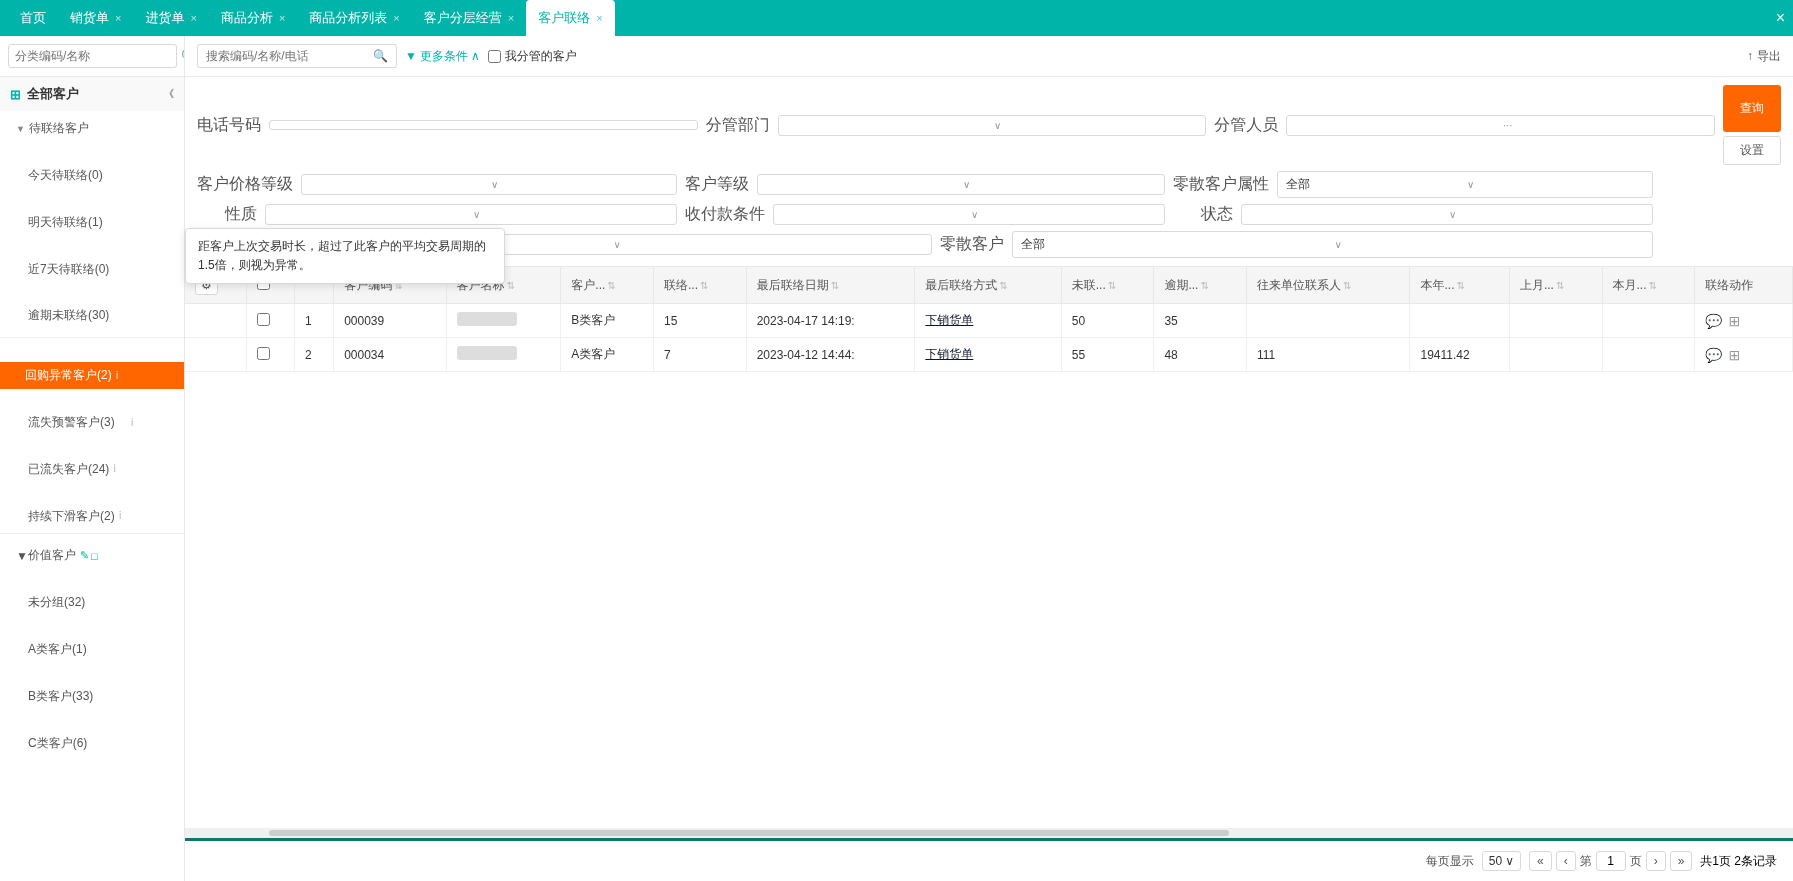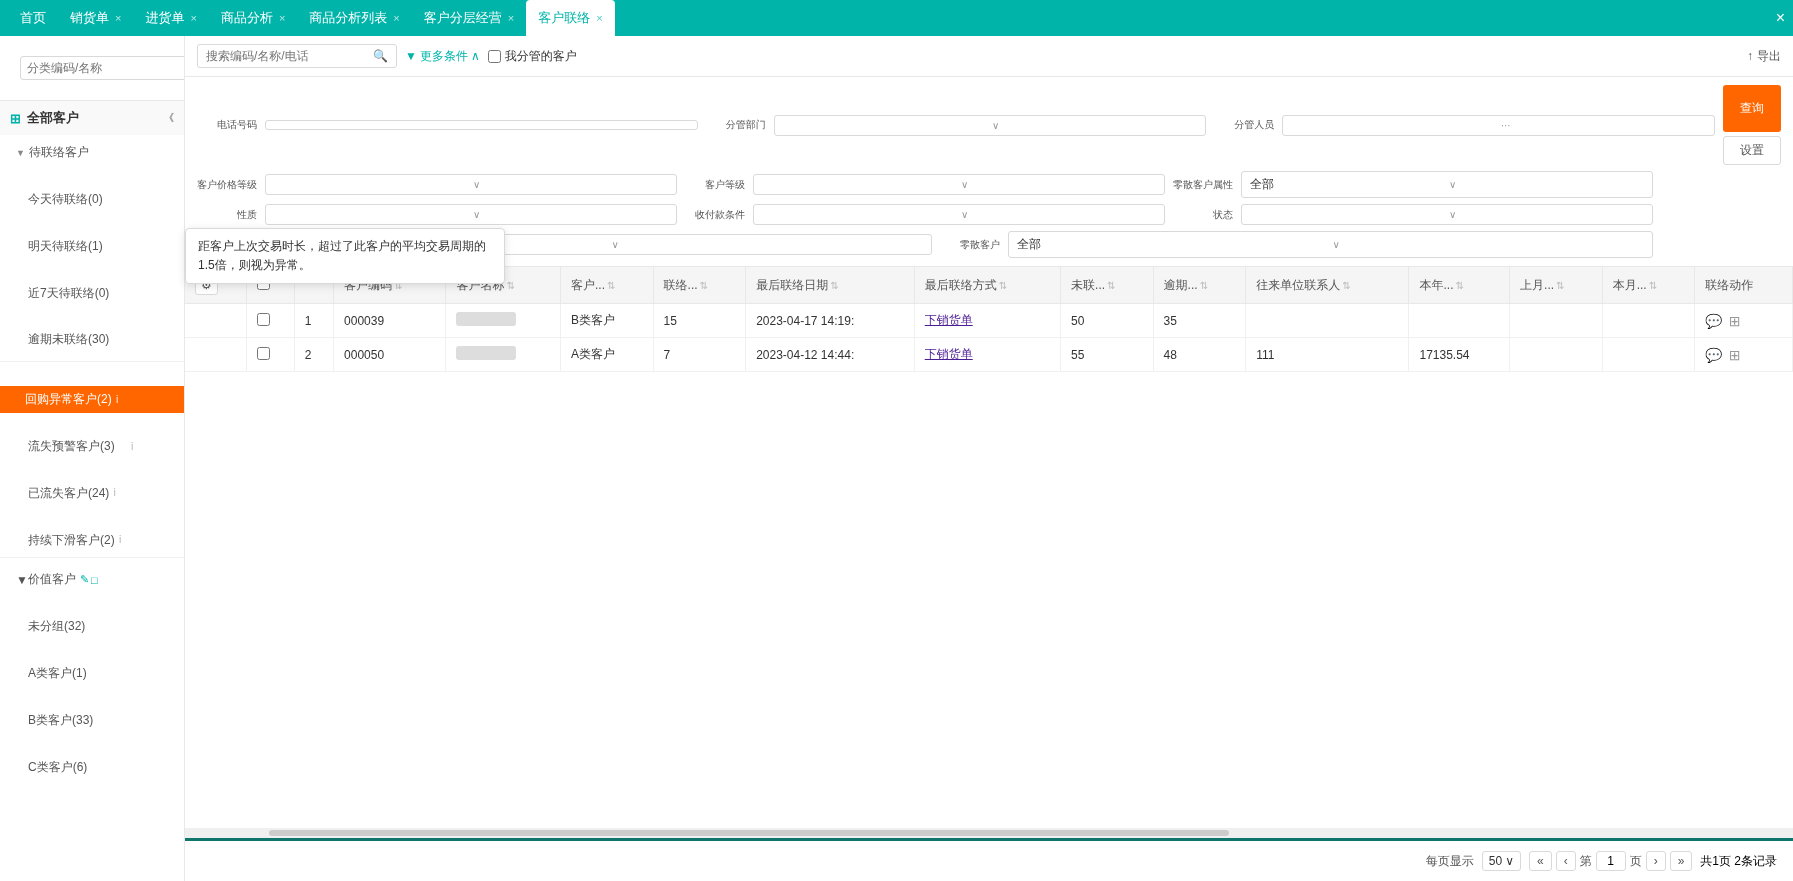--- a/index.html
+++ b/index.html
@@ -33,21 +33,21 @@
       display: flex; height: calc(100vh - 36px);
     }
 
     
     .sidebar {
       width: 185px; background: #fff; border-right: 1px solid #e8e8e8;
       display: flex; flex-direction: column; flex-shrink: 0;
       overflow-y: auto;
     }
     .sidebar-search {
-      display: flex; align-items: center; padding: 20px;
+      display: flex; align-items: center; padding: 8px;
       border-bottom: 1px solid #e8e8e8;
     }
     .sidebar-search input {
       flex: 1; border: 1px solid #d9d9d9; border-radius: 3px;
       padding: 4px 6px; font-size: 12px; outline: none;
     }
     .sidebar-search .search-icon {
       margin-left: 4px; color: #999; cursor: pointer;
     }
     .sidebar-header {
@@ -124,21 +124,21 @@
     .filter-row:last-child { margin-bottom: 0; }
     .filter-field {
       display: flex; align-items: center;
       border: 1px solid #d9d9d9; border-radius: 3px;
       padding: 4px 8px; min-width: 180px; flex: 1;
       cursor: pointer; background: #fff;
     }
     .filter-field span { flex: 1; color: #333; font-size: 12px; }
     .filter-field .arrow { color: #999; font-size: 10px; margin-left: 4px; }
     .filter-label {
-      color: #555; font-size: 10px; white-space: nowrap; min-width: 60px; text-align: right;
+      color: #555; font-size: 16px; white-space: nowrap; min-width: 60px; text-align: right;
     }
     .filter-section { display: flex; align-items: center; gap: 8px; flex: 1; }
     .action-btns { display: flex; flex-direction: column; gap: 4px; }
     .btn-query {
       background: #ff6600; color: #fff; border: none; border-radius: 3px;
       padding: 15px 16px; cursor: pointer; font-size: 12px;
     }
     .btn-setting {
       background: #fff; color: #555; border: 1px solid #d9d9d9; border-radius: 3px;
       padding: 5px 16px; cursor: pointer; font-size: 12px;
@@ -168,21 +168,21 @@
       padding: 8px 10px; text-align: left; font-weight: normal;
       color: #555; white-space: nowrap; border-right: 1px solid #e8e8e8;
       position: relative;
     }
     thead th .sort-icon { color: #bbb; margin-left: 2px; font-size: 10px; }
     tbody tr { border-bottom: 1px solid #f0f0f0; }
     tbody td {
       padding: 8px 10px; color: #333; white-space: nowrap;
       border-right: 1px solid #f0f0f0;
     }
-    .td-link { color: #4c1d95; text-decoration: underline; cursor: pointer; }
+    .td-link { color: #0f172a; text-decoration: underline; cursor: pointer; }
     .td-actions { display: flex; gap: 6px; }
     .td-action-icon { color: #999; cursor: pointer; font-size: 14px; }
 
     
     .pagination {
       display: flex; align-items: center; justify-content: flex-end;
       padding: 10px 16px; border-top: 3px solid #0f766e;
       background: #fff; gap: 8px; font-size: 12px;
     }
     .page-size-label { color: #555; }
@@ -535,30 +535,30 @@
               <div class="td-actions">
                 <span class="td-action-icon">💬</span>
                 <span class="td-action-icon">⊞</span>
               </div>
             </td>
           </tr>
           <tr>
             <td></td>
             <td><input type="checkbox" style=""></td>
             <td>2</td>
-            <td>000050</td>
+            <td>000034</td>
             <td><span class="blurred-cell"></span></td>
             <td>A类客户</td>
             <td>7</td>
             <td>2023-04-12 14:44:</td>
             <td><span class="td-link">下销货单</span></td>
             <td>55</td>
             <td>48</td>
             <td>111</td>
-            <td>17135.54</td>
+            <td>19411.42</td>
             <td></td>
             <td></td>
             <td>
               <div class="td-actions">
                 <span class="td-action-icon">💬</span>
                 <span class="td-action-icon">⊞</span>
               </div>
             </td>
           </tr>
         </tbody>

